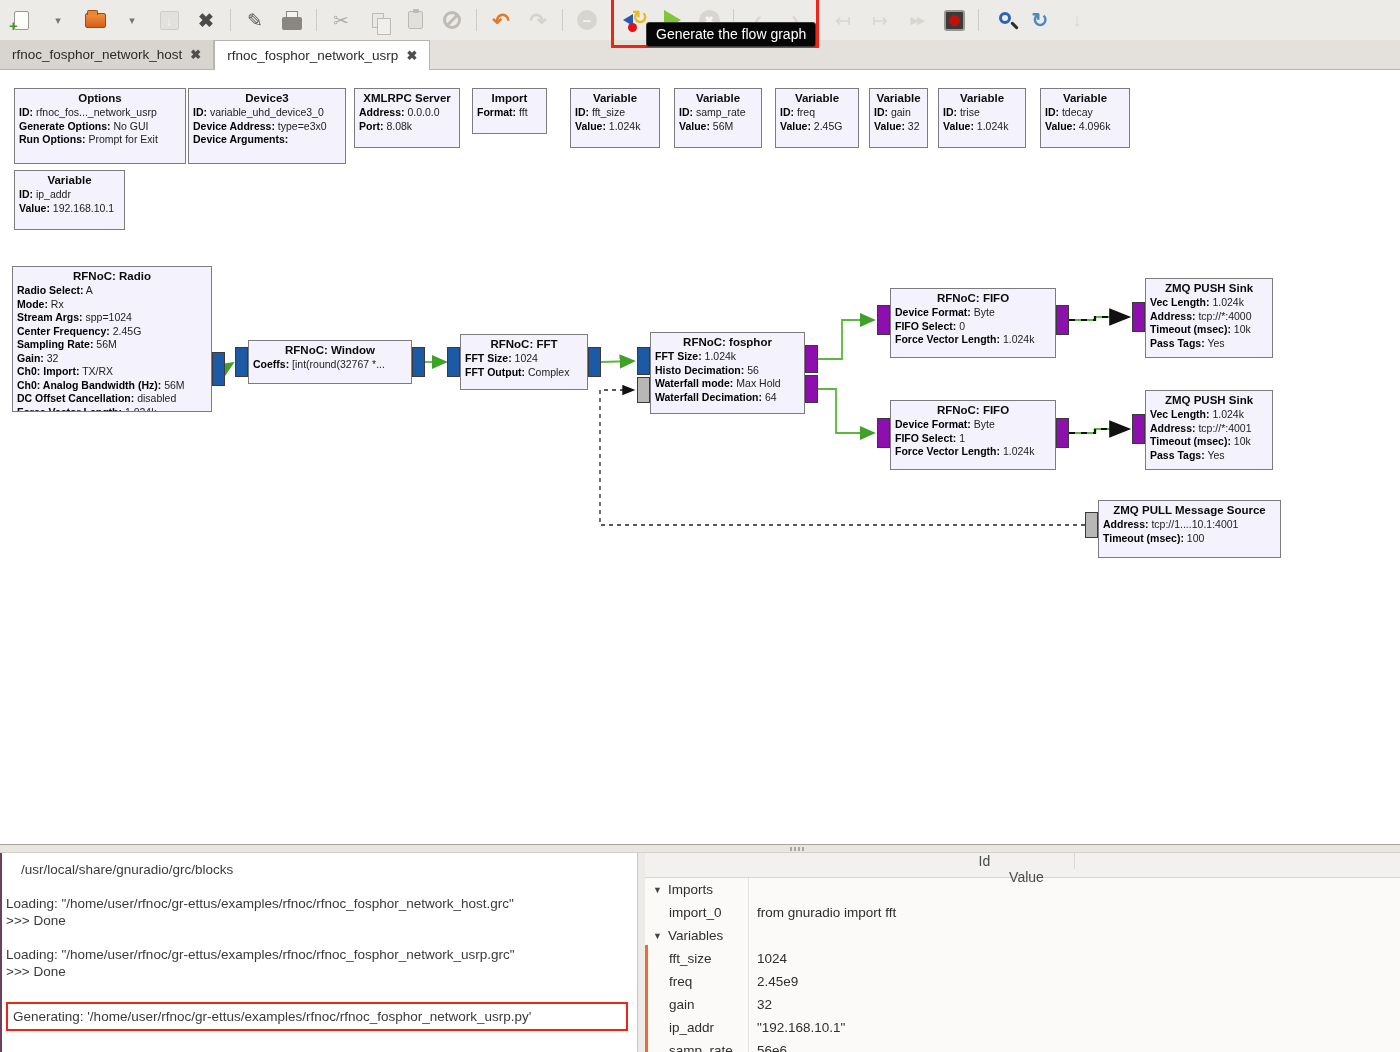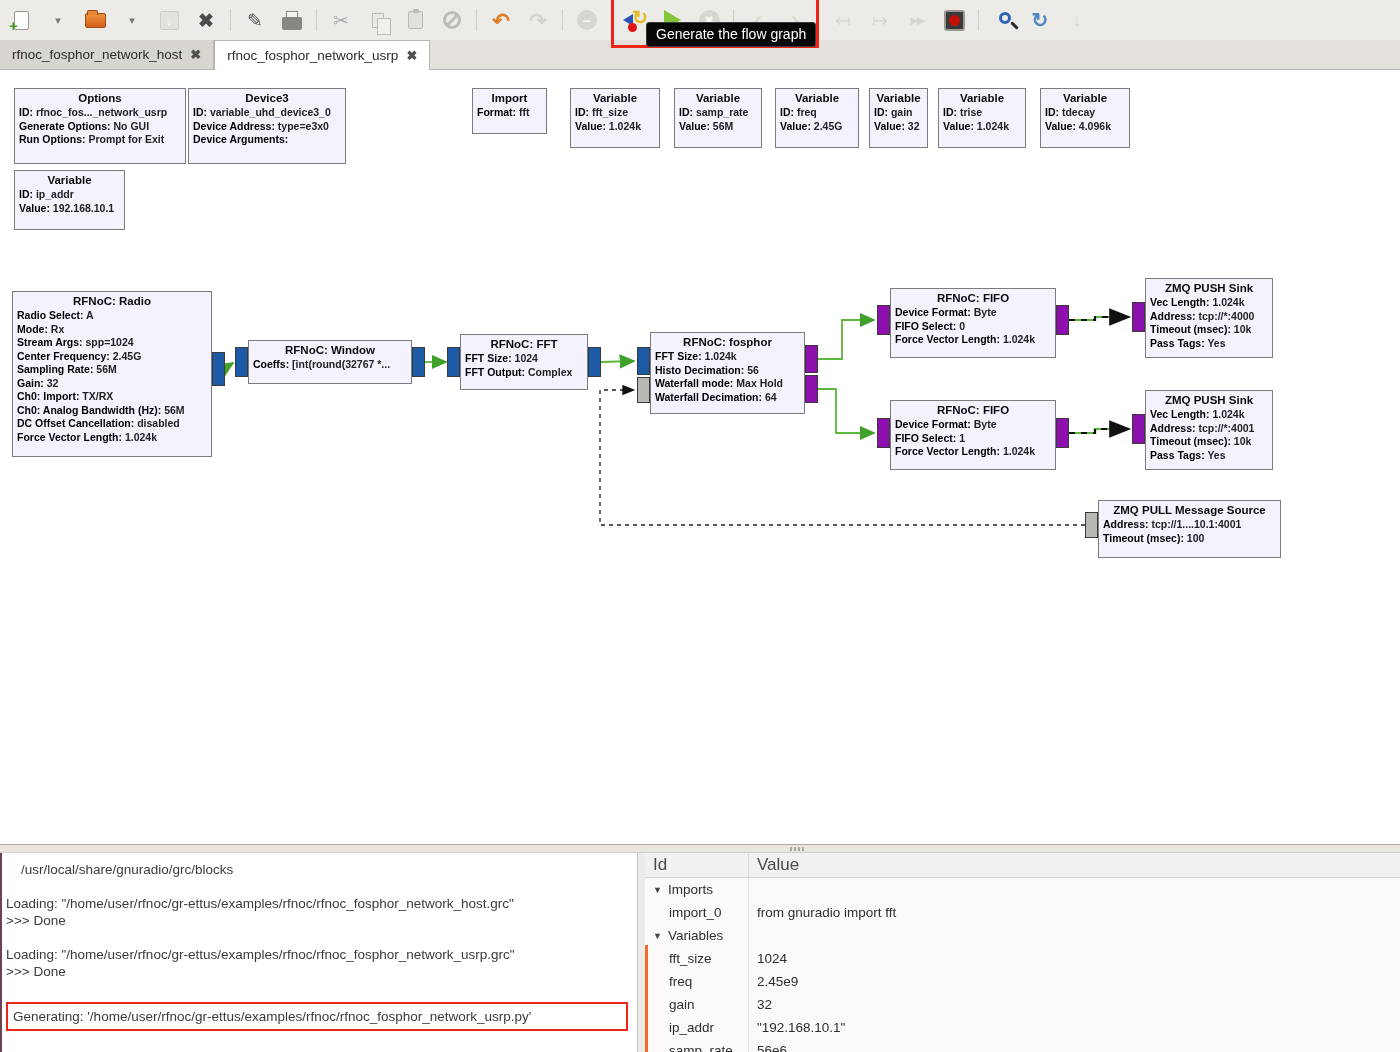--- a/index.html
+++ b/index.html
@@ -52,42 +52,42 @@
   .tab { height:29px; display:flex; align-items:center; gap:8px; padding:0 12px; font-size:13.5px; color:#2b2b2b;
          border-right:1px solid #b8b4af; background:#d8d4cf; cursor:default; }
   .tab.active { background:#ffffff; border-top:1px solid #b8b4af; border-left:1px solid #b8b4af; height:30px; margin-bottom:-1px; }
   .tab-close { color:#4e4e4e; font-size:13px; font-weight:bold; }
 
   
   #canvas { position:absolute; top:70px; left:0; width:1400px; height:775px; background:#ffffff;
             border-bottom:1px solid #aaa69f; overflow:hidden; }
   .block { position:absolute; background:#f4f2fc; border:1px solid #7c7c7c; padding:2px 4px; overflow:hidden; }
   .btitle { font-size:11.5px; font-weight:bold; text-align:center; color:#0b0b0b; padding:1px 0 2px; white-space:nowrap; }
-  .bline { font-size:10.5px; line-height:13.5px; color:#222; white-space:nowrap;font-weight:bold; }
+  .bline { font-size:10.5px; line-height:13.5px; color:#222; white-space:nowrap; }
   .bline b { color:#000; }
   .port { position:absolute; border:1px solid #3a3a3a; }
   .port-blue { background:#1c5aa6; }
   .port-purple { background:#8c0fae; }
   .port-gray { background:#b9b7b5; }
   #wires { position:absolute; left:0; top:0; pointer-events:none; }
 
   
   #splitterband { position:absolute; top:845px; left:0; right:0; height:8px; background:#e9e6e2; border-bottom:1px solid #d4d0cb; z-index:3;}
   #grip { position:absolute; left:790px; top:2px; width:14px; height:4px;
           background:repeating-linear-gradient(90deg,#a9a5a0 0 2px,transparent 2px 4px); }
   #console { position:absolute; top:853px; left:0; width:638px; height:199px; background:#ffffff;
              border-left:2px solid #6b4257; border-right:1px solid #c9c5c0; padding:8px 6px 0 4px;
              font-size:13.5px; color:#3a3a3a; overflow:hidden; }
   .cline { line-height:17px; white-space:pre-wrap; }
   .redbox { border:2px solid #ee2417; padding:4px 5px; margin-top:5px; width:622px; }
 
   #varpanel { position:absolute; top:853px; left:645px; right:0; bottom:0; background:#fbfaf9; overflow:hidden; }
   #vscroll { position:absolute; left:0; top:92px; bottom:0; width:3px; background:#f26a32; z-index:4; }
   #vhead { display:flex; height:25px; background:#f3f1ef; border-bottom:1px solid #d8d5d1; align-items:center;
-           font-size:17px; color:#4a4a4a; }
+           font-size:14px; color:#4a4a4a;flex-direction:column; }
   .vh-id { width:104px; padding-left:8px; border-right:1px solid #dcd9d5; height:100%; display:flex; align-items:center; }
   .vh-val { padding-left:8px; }
   .vrow { display:flex; height:23px; align-items:center; font-size:13.5px; color:#2e2e2e; }
   .vc-id { width:104px; padding-left:8px; border-right:1px solid #e4e1dd; height:100%; display:flex; align-items:center; gap:6px; }
   .vc-id.child { padding-left:24px; }
   .vc-val { padding-left:8px; }
   .tri { font-size:9px; color:#444; }
 </style>
 </head>
 <body>
@@ -233,20 +233,25 @@
       <div class="bline"><b>ID:</b> rfnoc_fos..._network_usrp</div>
       <div class="bline"><b>Generate Options:</b> No GUI</div>
       <div class="bline"><b>Run Options:</b> Prompt for Exit</div>
     </div>
     <div class="block" style="left: 188px; top: 18px; width: 158px; height: 76px;">
       <div class="btitle">Device3</div>
       <div class="bline"><b>ID:</b> variable_uhd_device3_0</div>
       <div class="bline"><b>Device Address:</b> type=e3x0</div>
       <div class="bline"><b>Device Arguments:</b> </div>
     </div>
+    <div class="block" style="left: 354px; top: 18px; width: 106px; height: 60px;">
+      <div class="btitle">XMLRPC Server</div>
+      <div class="bline"><b>Address:</b> 0.0.0.0</div>
+      <div class="bline"><b>Port:</b> 8.08k</div>
+    </div>
     <div class="block" style="left: 472px; top: 18px; width: 75px; height: 46px;">
       <div class="btitle">Import</div>
       <div class="bline"><b>Format:</b> fft</div>
     </div>
     <div class="block" style="left: 570px; top: 18px; width: 90px; height: 60px;">
       <div class="btitle">Variable</div>
       <div class="bline"><b>ID:</b> fft_size</div>
       <div class="bline"><b>Value:</b> 1.024k</div>
     </div>
     <div class="block" style="left: 674px; top: 18px; width: 88px; height: 60px;">
@@ -272,21 +277,21 @@
     <div class="block" style="left: 1040px; top: 18px; width: 90px; height: 60px;">
       <div class="btitle">Variable</div>
       <div class="bline"><b>ID:</b> tdecay</div>
       <div class="bline"><b>Value:</b> 4.096k</div>
     </div>
     <div class="block" style="left: 14px; top: 100px; width: 111px; height: 60px;">
       <div class="btitle">Variable</div>
       <div class="bline"><b>ID:</b> ip_addr</div>
       <div class="bline"><b>Value:</b> 192.168.10.1</div>
     </div>
-    <div class="block" style="left: 12px; top: 221px; width: 200px; height: 166px;">
+    <div class="block" style="left: 12px; top: 196px; width: 200px; height: 146px;">
       <div class="btitle">RFNoC: Radio</div>
       <div class="bline"><b>Radio Select:</b> A</div>
       <div class="bline"><b>Mode:</b> Rx</div>
       <div class="bline"><b>Stream Args:</b> spp=1024</div>
       <div class="bline"><b>Center Frequency:</b> 2.45G</div>
       <div class="bline"><b>Sampling Rate:</b> 56M</div>
       <div class="bline"><b>Gain:</b> 32</div>
       <div class="bline"><b>Ch0: Import:</b> TX/RX</div>
       <div class="bline"><b>Ch0: Analog Bandwidth (Hz):</b> 56M</div>
       <div class="bline"><b>DC Offset Cancellation:</b> disabled</div>

